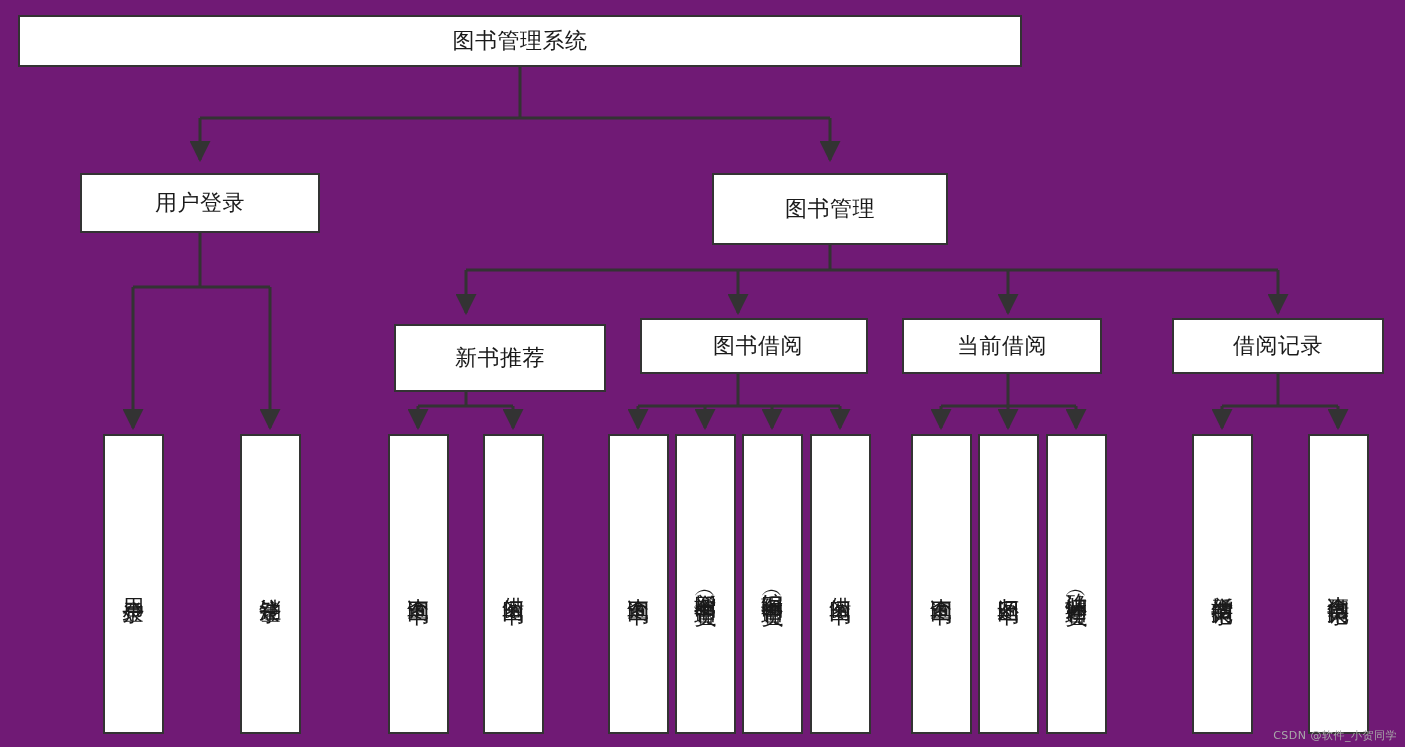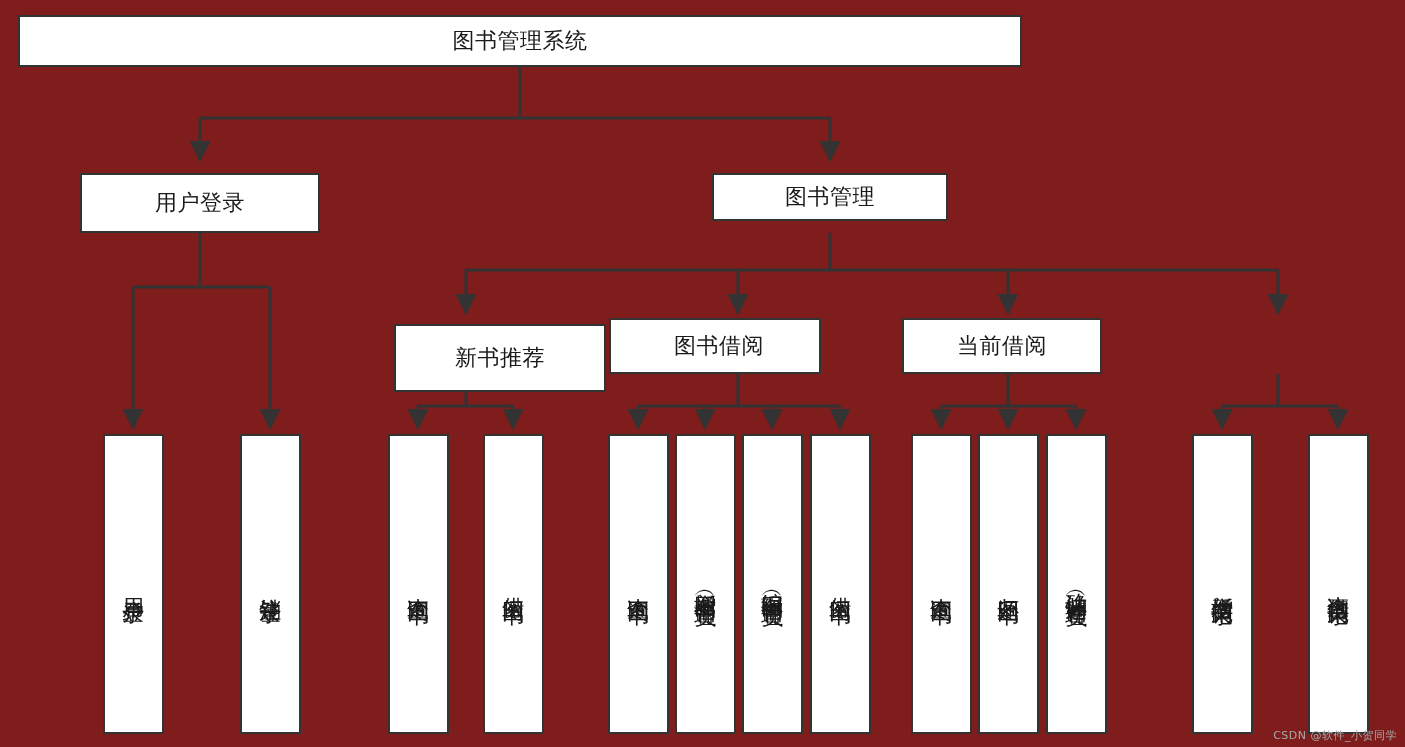--- a/index.html
+++ b/index.html
@@ -9,21 +9,21 @@
     background: #ffffff;
   }
   body {
     font-family: "DejaVu Sans", "Liberation Sans", sans-serif;
     color: #1a1a1a;
   }
   #canvas {
     position: relative;
     width: 1405px;
     height: 747px;
-    background: #7f1d1d;
+    background: #701a75;
     overflow: hidden;
   }
   #edges {
     position: absolute;
     left: 0;
     top: 0;
     width: 1405px;
     height: 747px;
     pointer-events: none;
   }
@@ -128,33 +128,36 @@
     </g>
   </svg>
 
   <div class="node root" style="left:18px; top:15px; width:1004px; height:52px;">
     <span class="label">图书管理系统</span>
   </div>
 
   <div class="node level2" style="left:80px; top:173px; width:240px; height:60px;">
     <span class="label">用户登录</span>
   </div>
-  <div class="node level2" style="left:712px; top:173px; width:236px; height:48px;">
+  <div class="node level2" style="left:712px; top:173px; width:236px; height:72px;">
     <span class="label">图书管理</span>
   </div>
 
   <div class="node level2" style="left:361px; top:324px; width:212px; height:68px;margin-left:33px;">
     <span class="label">新书推荐</span>
   </div>
-  <div class="node level2" style="left:609px; top:318px; width:212px; height:56px;padding-left:8px;">
+  <div class="node level2" style="left:640px; top:318px; width:228px; height:56px;padding-left:8px;">
     <span class="label">图书借阅</span>
   </div>
   <div class="node level2" style="left:902px; top:318px; width:200px; height:56px;">
     <span class="label">当前借阅</span>
   </div>
+  <div class="node level2" style="left:1172px; top:318px; width:212px; height:56px;">
+    <span class="label">借阅记录</span>
+  </div>
 
   <div class="node leaf" style="left:103px; top:434px; width:61px; height:300px;">
     <span class="label">用户登录</span>
   </div>
   <div class="node leaf" style="left:240px; top:434px; width:61px; height:300px;">
     <span class="label">注销登录</span>
   </div>
 
   <div class="node leaf" style="left:388px; top:434px; width:61px; height:300px;">
     <span class="label">查询图书</span>

